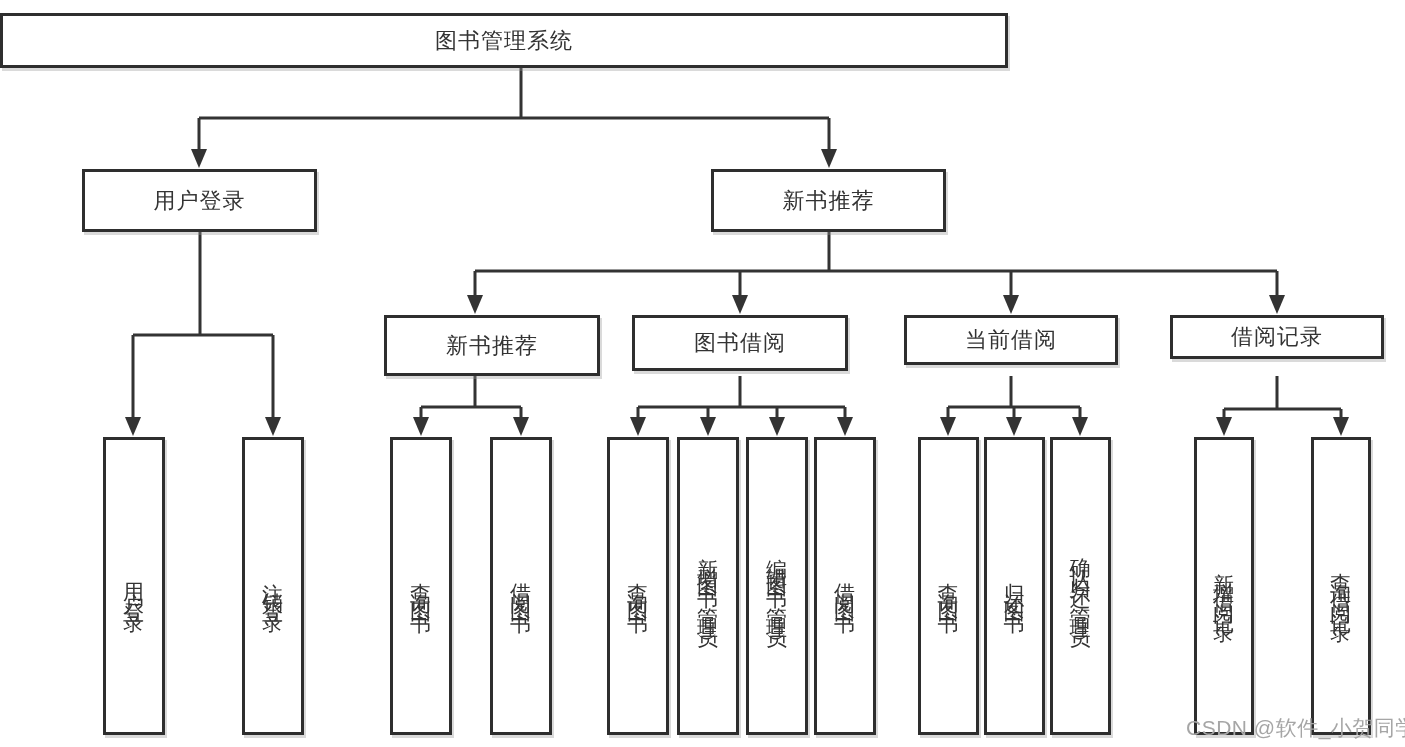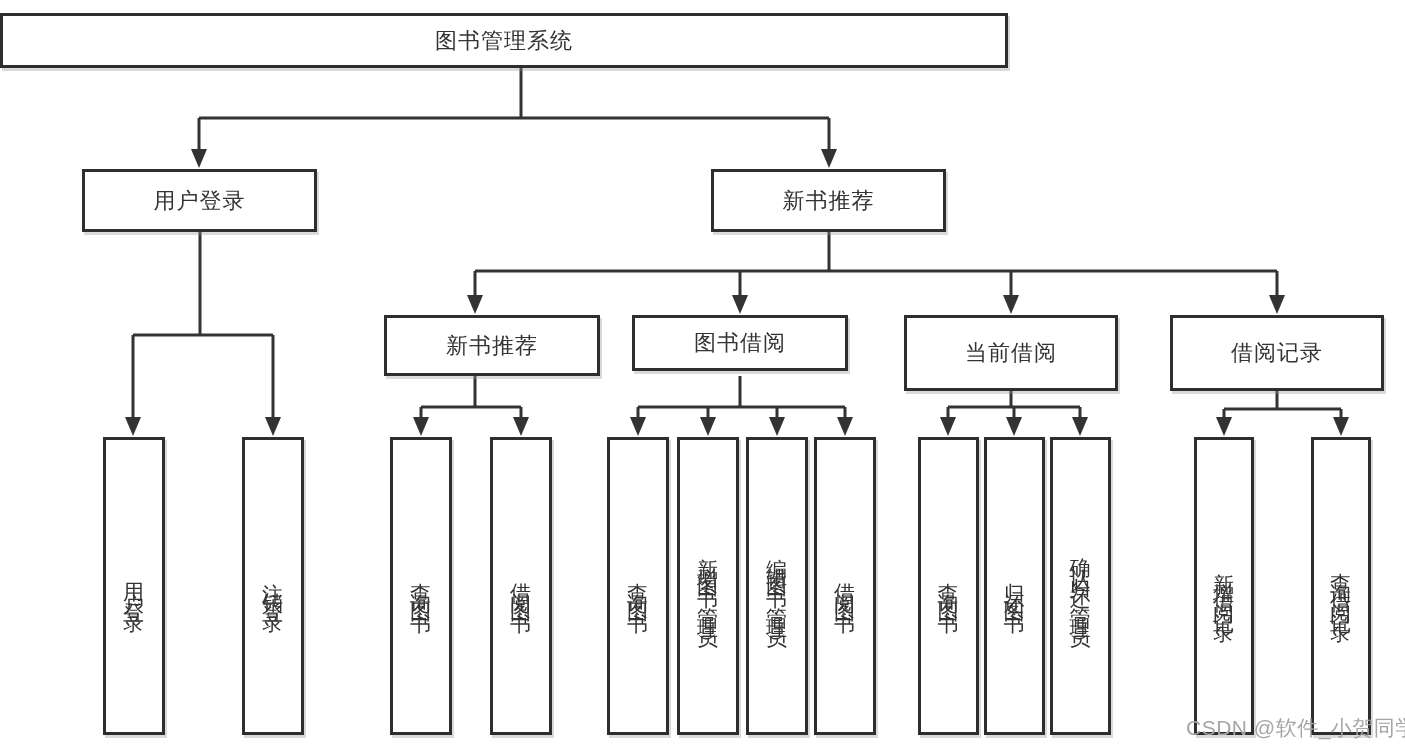--- a/index.html
+++ b/index.html
@@ -99,24 +99,24 @@
   <div class="box h" style="left:711px; top:169px; width:235px; height:63px">
     <span>新书推荐</span>
   </div>
 
   <div class="box h" style="left:384px; top:315px; width:216px; height:61px">
     <span>新书推荐</span>
   </div>
   <div class="box h" style="left:632px; top:315px; width:216px; height:56px">
     <span>图书借阅</span>
   </div>
-  <div class="box h" style="left:904px; top:315px; width:214px; height:76px">
+  <div class="box h" style="left:904px; top:315px; width:214px; height:50px">
     <span>当前借阅</span>
   </div>
-  <div class="box h" style="left:1170px; top:315px; width:214px; height:76px">
+  <div class="box h" style="left:1170px; top:315px; width:214px; height:44px">
     <span>借阅记录</span>
   </div>
 
   <div class="box v" style="left:103px; top:437px; width:62px; height:298px">
     <span>用户登录</span>
   </div>
   <div class="box v" style="left:242px; top:437px; width:62px; height:298px">
     <span>注销登录</span>
   </div>
 

